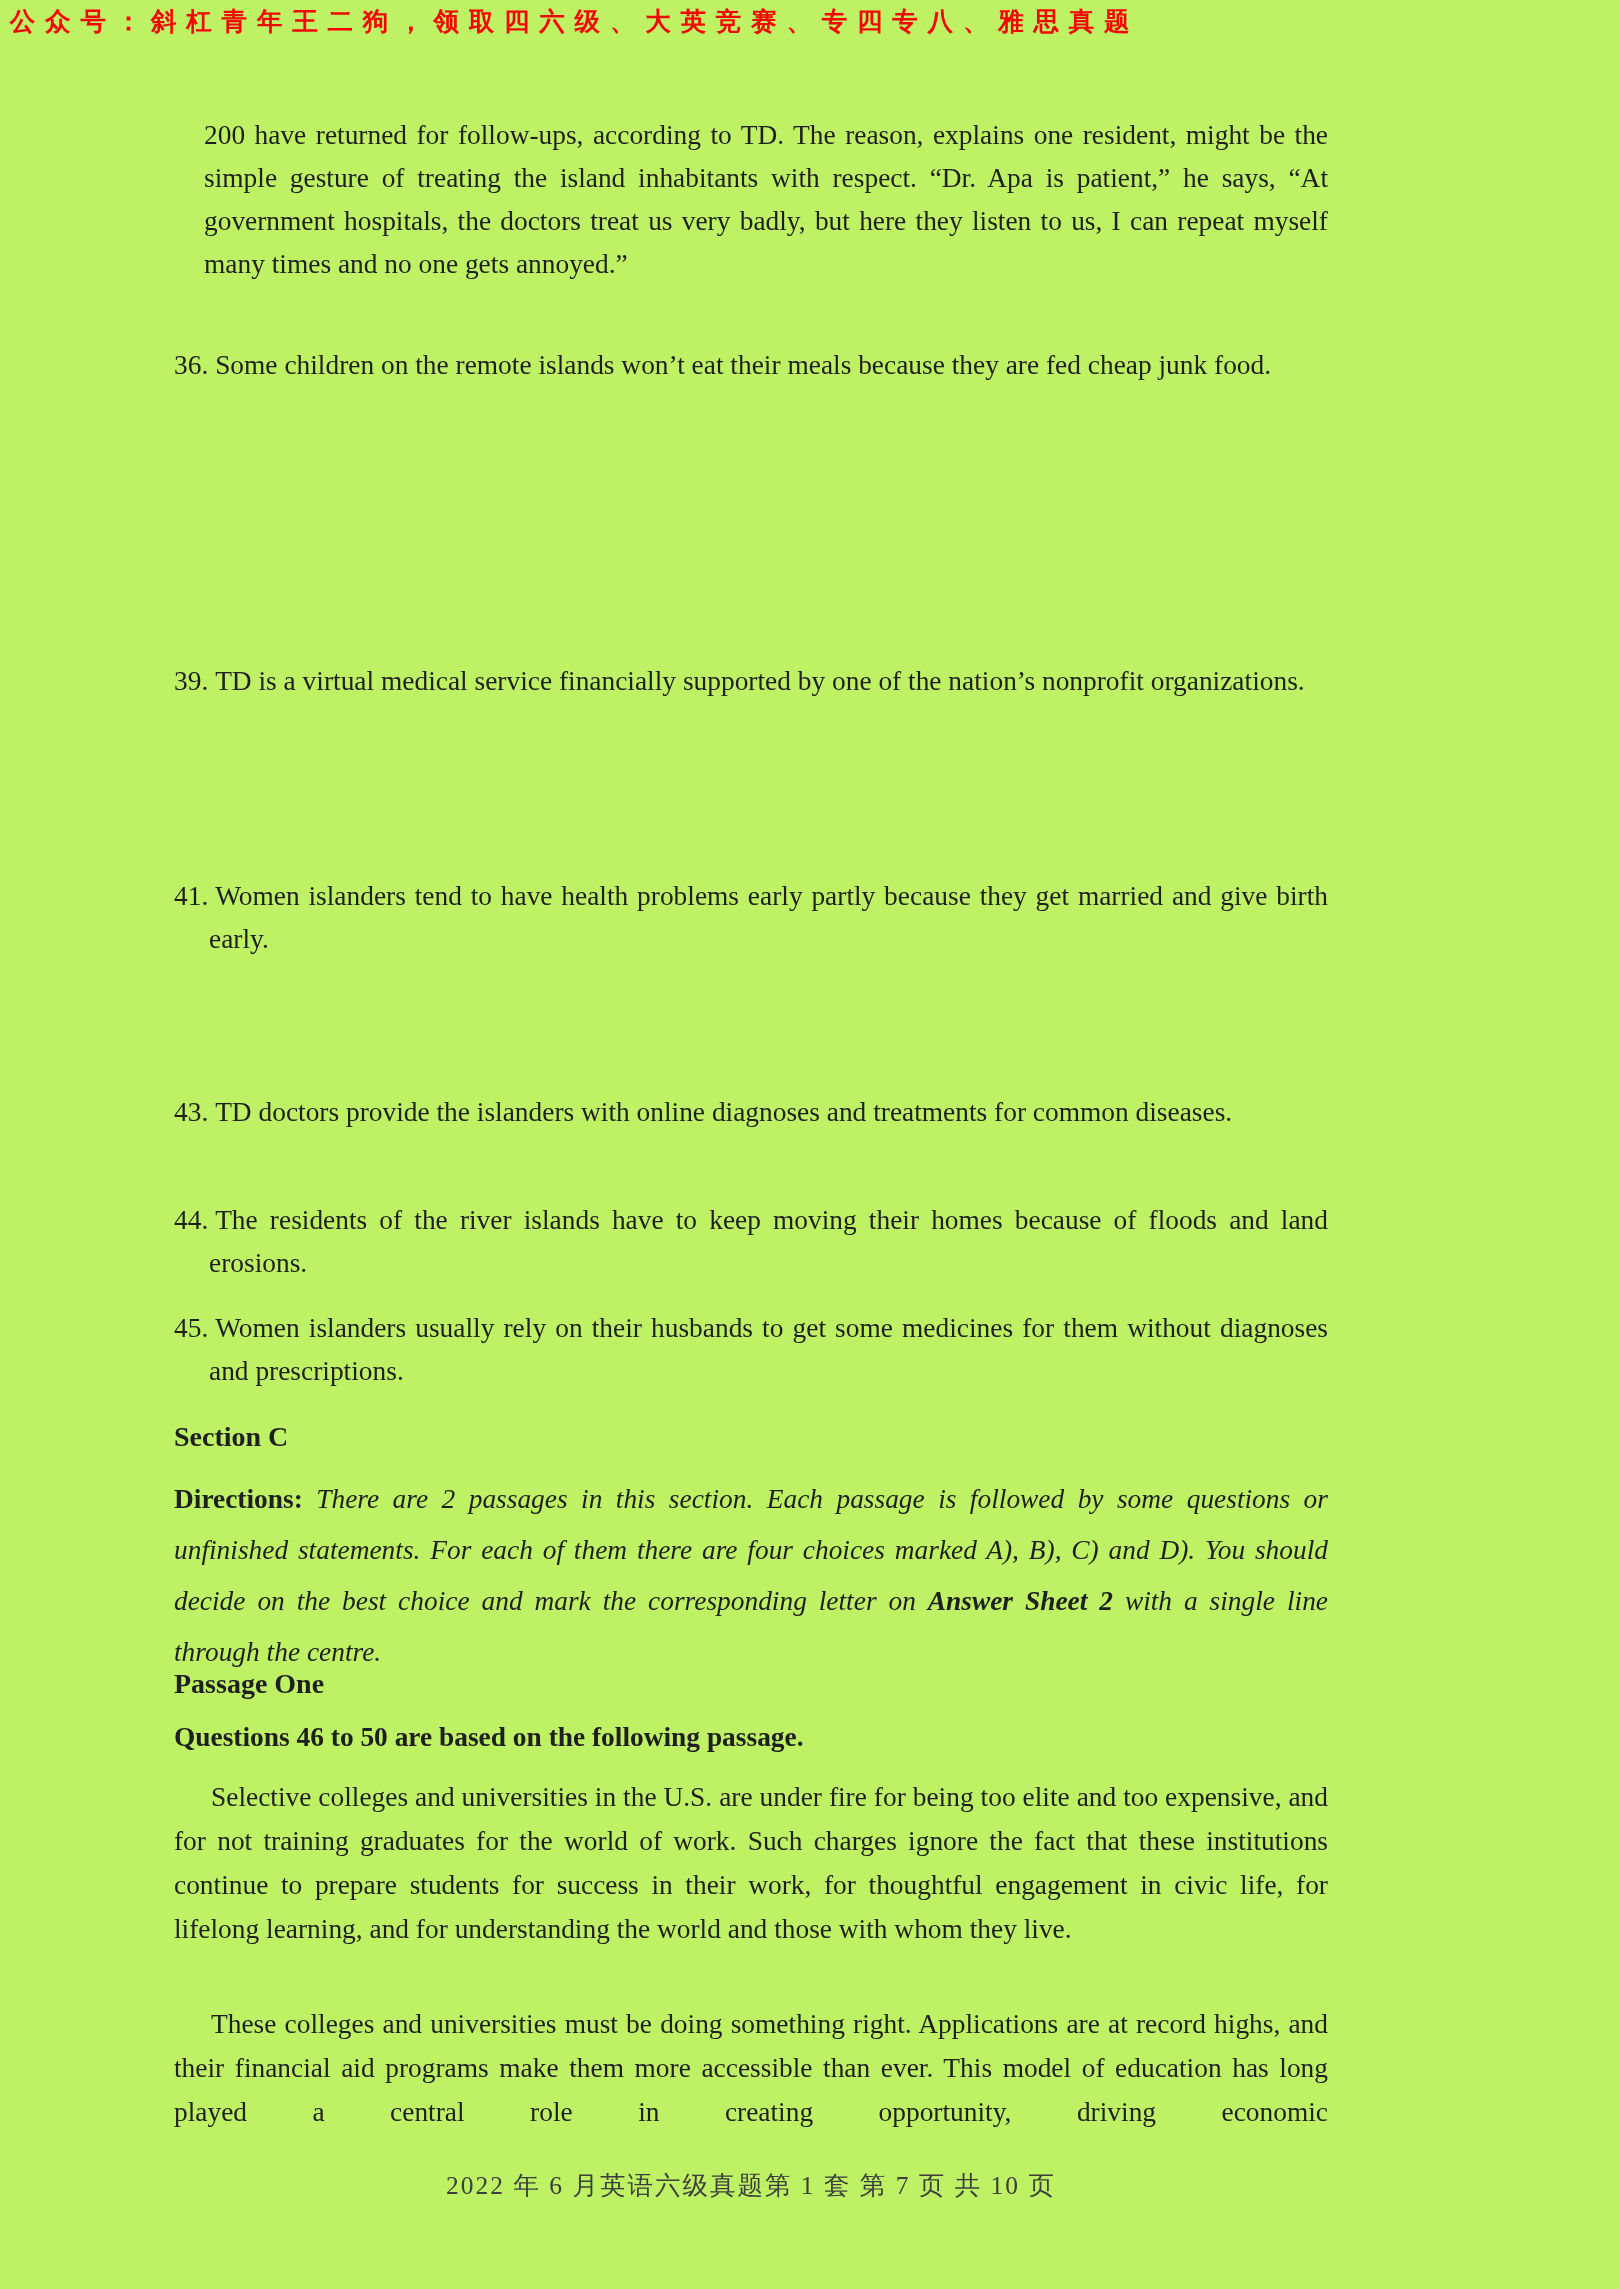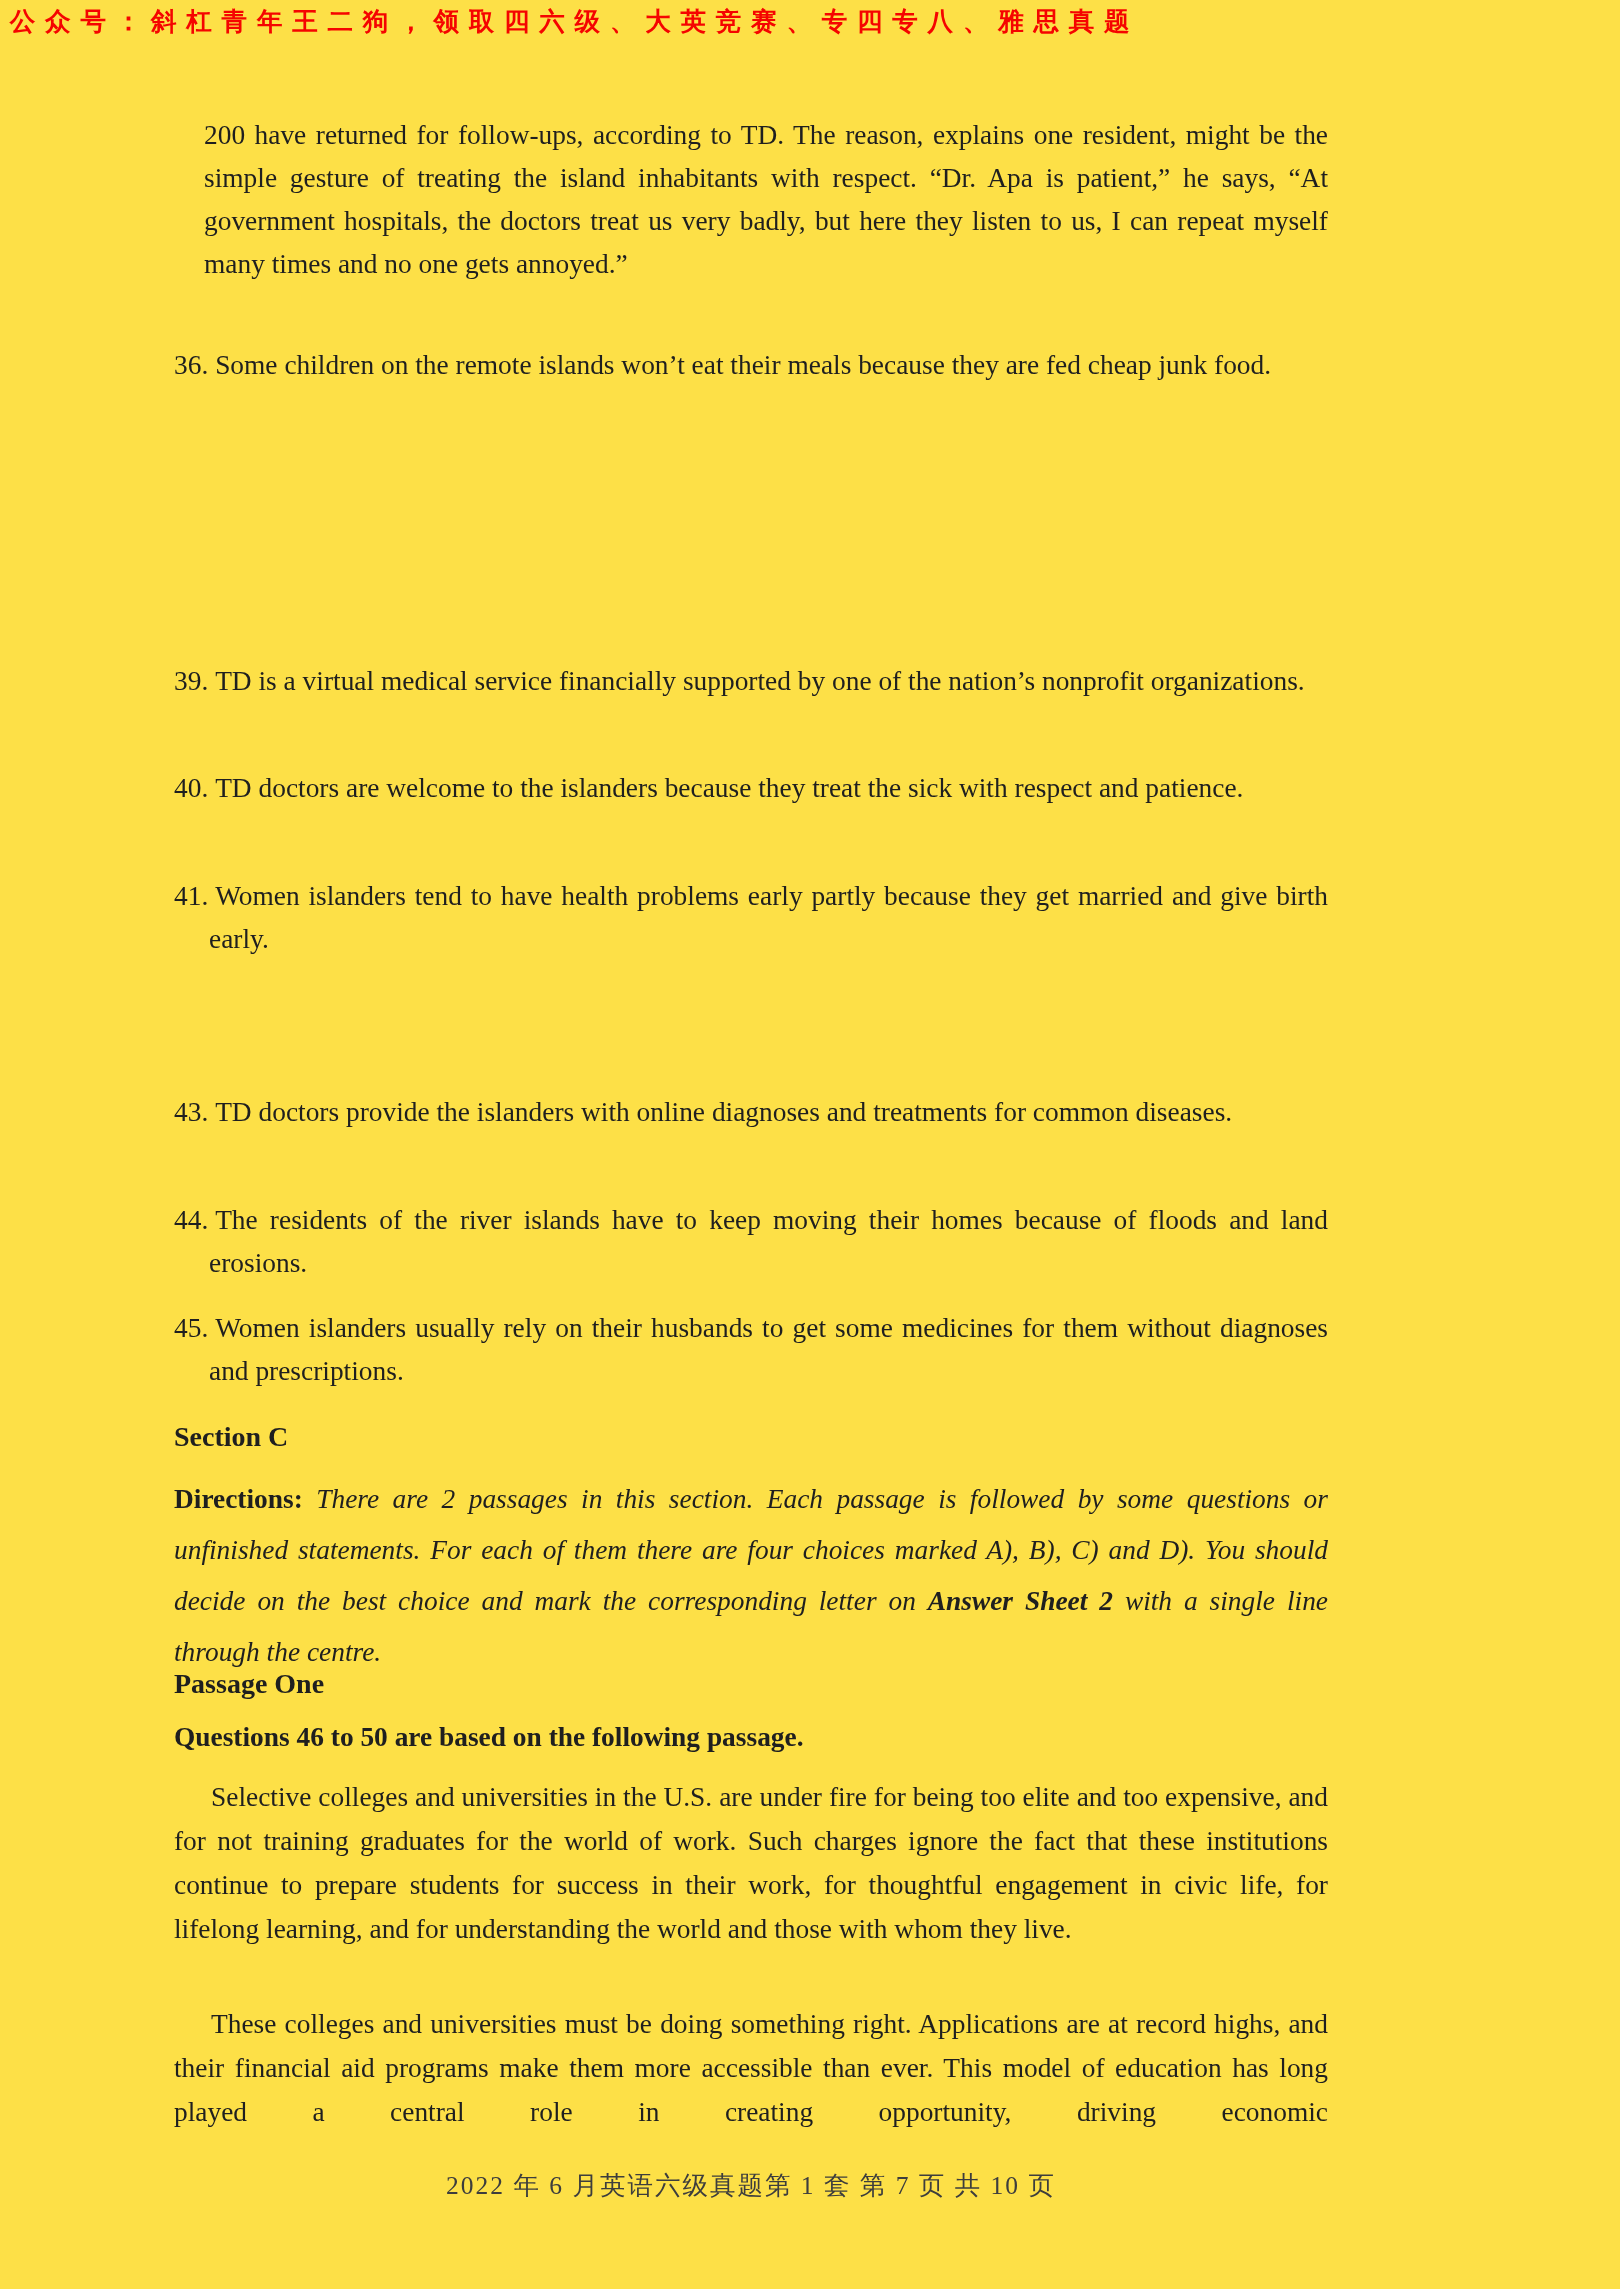--- a/index.html
+++ b/index.html
@@ -1,21 +1,21 @@
 <!DOCTYPE html>
 <html><head>
 <meta charset="utf-8">
 <style>
   html, body { margin: 0; padding: 0; background: #e8e8e8; }
   .page {
     position: relative;
     width: 1620px;
     height: 2290px;
     margin: 0 auto;
-    background: #fde047;
+    background: #bef264;
     font-family: "Liberation Serif", "DejaVu Serif", serif;
     color: #1f1f1f;
     overflow: hidden;
   }
   .promo {
     position: absolute;
     left: 9.8px;
     top: 3.9px;
     font-family: "Liberation Sans", "DejaVu Sans", sans-serif;
     font-size: 25.5px;
@@ -68,21 +68,20 @@
   <div class="promo">公众号：斜杠青年王二狗，领取四六级、大英竞赛、专四专八、雅思真题</div>
 
   <div class="block intro" style="top:114px">200 have returned for follow-ups, according to TD. The reason, explains one resident, might be the simple gesture of treating the island inhabitants with respect. “Dr. Apa is patient,” he says, “At government hospitals, the doctors treat us very badly, but here they listen to us, I can repeat myself many times and no one gets annoyed.”</div>
 
   <div class="block item" style="top:344px"><span class="num">36.</span><span>Some children on the remote islands won’t eat their meals because they are fed cheap junk food.</span></div>
 
 
 
   <div class="block item" style="top:660px"><span class="num">39.</span><span>TD is a virtual medical service financially supported by one of the nation’s nonprofit organizations.</span></div>
 
-  <div class="block item" style="top:767px"><span class="num">40.</span><span>TD doctors are welcome to the islanders because they treat the sick with respect and patience.</span></div>
 
   <div class="block item" style="top:875px"><span class="num">41.</span><span>Women islanders tend to have health problems early partly because they get married and give birth early.</span></div>
 
 
   <div class="block item" style="top:1091px"><span class="num">43.</span><span>TD doctors provide the islanders with online diagnoses and treatments for common diseases.</span></div>
 
   <div class="block item" style="top:1199px"><span class="num">44.</span><span>The residents of the river islands have to keep moving their homes because of floods and land erosions.</span></div>
 
   <div class="block item" style="top:1307px"><span class="num">45.</span><span>Women islanders usually rely on their husbands to get some medicines for them without diagnoses and prescriptions.</span></div>
 

